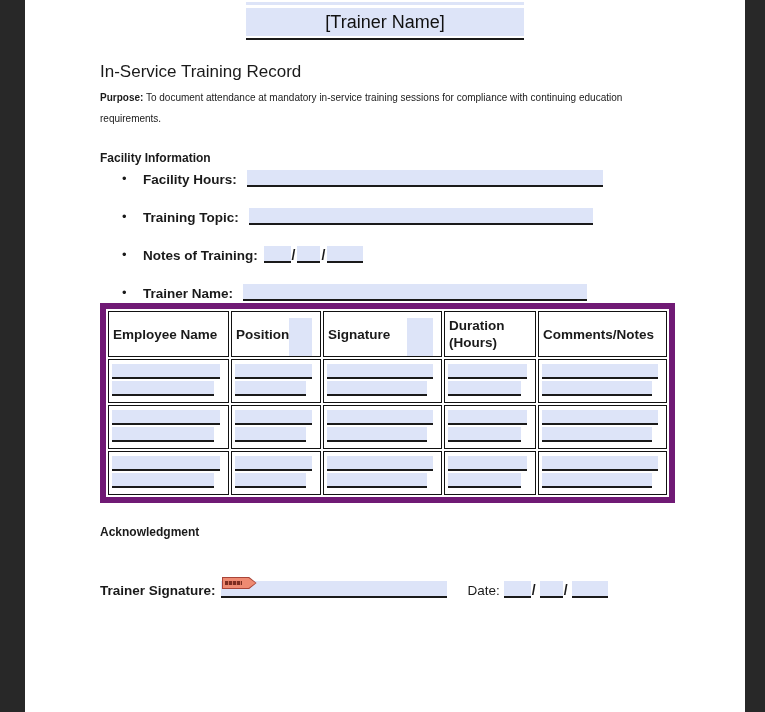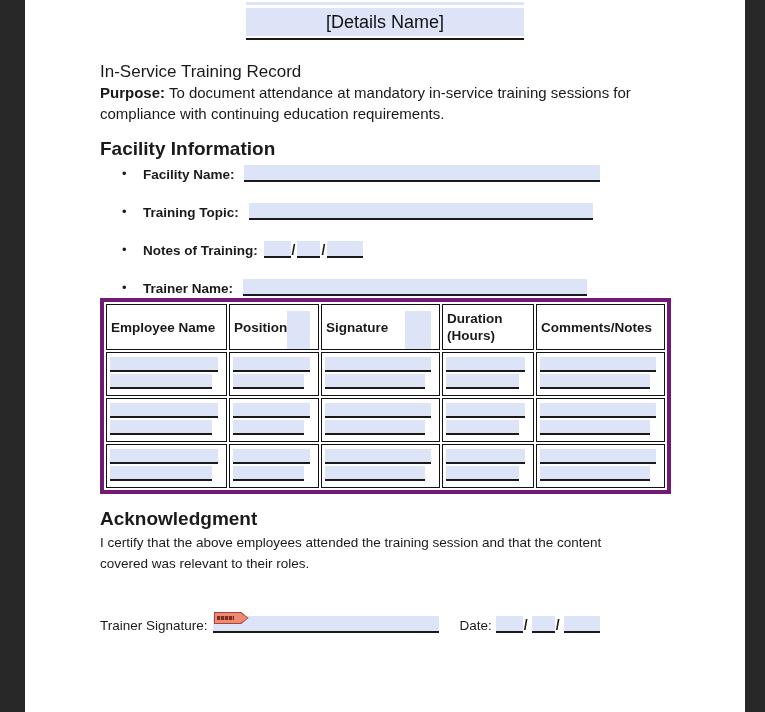--- a/index.html
+++ b/index.html
@@ -24,23 +24,23 @@
   .company-sliver { height: 3px; margin-top: 2px; background: #dde4f8; }
   .company-box {
     margin-top: 3px; height: 28px; line-height: 28px;
     background: #dde4f8; text-align: center;
     font-size: 18px; color: #111;
   }
   .company-underline { height: 2px; background: #1a1a1a; margin-top: 2px; }
 
   
   .doc-title { font-size: 17px; font-weight: normal; margin-top: 22px; }
-  .purpose { font-size: 15px; line-height: 21px; max-width: 562px; }
+  .purpose { margin-top: 5px; font-size: 10px; line-height: 21px; max-width: 562px; }
   .purpose b { font-weight: bold; }
-  .section-heading { margin-top: 14px; font-size: 19px; font-weight: bold; }
+  .section-heading { margin-top: 22px; font-size: 12px; font-weight: bold; }
   .body-text { margin-top: 2px; font-size: 13.5px; line-height: 21px; max-width: 548px; }
 
   
   .fi-item { position: relative; padding-left: 43px; margin-top: 21px; font-size: 13.5px; }
   .fi-item.first { margin-top: 5px; }
   .fi-bullet { position: absolute; left: 22px; top: 1px; font-size: 13px; }
   .fi-label { font-weight: bold; }
   .field {
     display: inline-block; vertical-align: bottom;
     height: 17px; background: #dde4f8;
@@ -51,21 +51,21 @@
   .w-topic { width: 344px; }
   .w-trainer { width: 344px; }
   .dseg { margin-left: 2px; margin-right: 1px; }
   .d1 { width: 27px; } .d2 { width: 23px; } .d3 { width: 36px; }
   .dsep { font-weight: bold; font-size: 14px; vertical-align: bottom; }
 
   
   table.training {
     margin-top: 2px;
     border-collapse: separate; border-spacing: 2px;
-    border: 4px solid #701a75;
+    border: 6px solid #701a75;
     width: 563px;
     table-layout: fixed;
   }
   table.training th, table.training td { border: 1px solid #111; }
   table.training th {
     height: 46px; font-size: 13.5px; font-weight: bold;
     text-align: left; vertical-align: middle; padding: 2px 2px 2px 4px;
     line-height: 17px;
   }
   .th-flex { display: flex; justify-content: space-between; align-items: stretch; height: 40px; }
@@ -73,21 +73,21 @@
   .hdr-block { width: 26px; background: #dde4f8; margin: 4px 6px -2px 0; }
   table.training td { height: 44px; padding: 0; vertical-align: top; }
   .fline {
     height: 15px; background: #dde4f8; border-bottom: 2px solid #1a1a1a;
     margin: 4px 8px 0 3px;
   }
   .fline.second { margin-top: 2px; margin-right: 14px; border-bottom-width: 2px; }
 
   
   .sig-row { display: flex; align-items: flex-end; margin-top: 42px; font-size: 13.5px; }
-  .sig-label { font-weight: normal; white-space: nowrap; }
+  .sig-label { font-weight: bold; white-space: nowrap; }
   .sig-field { position: relative; width: 226px; height: 17px; background: #dde4f8;
     border-bottom: 2px solid #1a1a1a; margin-left: 5px; }
   .flag-outer {
     position: absolute; top: -4px; left: 1px; width: 35px; height: 12px;
     background: #a94438;
     clip-path: polygon(0 0, 79% 0, 100% 50%, 79% 100%, 0 100%);
   }
   .flag-inner {
     position: absolute; top: 1px; left: 1px; right: 1px; bottom: 1px;
     background: #ee8a72;
@@ -98,37 +98,37 @@
   .date-label { margin-left: 21px; white-space: nowrap; }
   .sig-row .field { margin-left: 4px; }
 </style>
 </head>
 <body>
 
 <div class="page">
 
   <div class="company-wrap">
     <div class="company-sliver"></div>
-    <div class="company-box">[Details Name]</div>
+    <div class="company-box">[Trainer Name]</div>
     <div class="company-underline"></div>
   </div>
 
   <div class="content">
 
     <div class="doc-title">In-Service Training Record</div>
     <div class="purpose">
       <b>Purpose:</b>
       <span>To document attendance at mandatory in-service training sessions for compliance with continuing education requirements.</span>
     </div>
 
     <div class="section-heading">Facility Information</div>
 
     <div class="fi-item first">
       <span class="fi-bullet">•</span>
-      <span class="fi-label">Facility Name:</span>
+      <span class="fi-label">Facility Hours:</span>
       <span class="field w-facility"></span>
     </div>
 
     <div class="fi-item">
       <span class="fi-bullet">•</span>
       <span class="fi-label">Training Topic:</span>
       <span class="field w-topic"></span>
     </div>
 
     <div class="fi-item">
@@ -236,21 +236,20 @@
         </td>
         <td>
           <div class="fline"></div>
           <div class="fline second"></div>
         </td>
       </tr>
     </tbody>
       </table>
 
     <div class="section-heading">Acknowledgment</div>
-    <div class="body-text">I certify that the above employees attended the training session and that the content covered was relevant to their roles.</div>
 
     <div class="sig-row">
       <span class="sig-label">Trainer Signature:</span>
       <span class="sig-field">
         <span class="flag-outer">
           <span class="flag-inner"></span>
           <span class="flag-text"></span>
         </span>
       </span>
       <span class="date-label">Date:</span>

